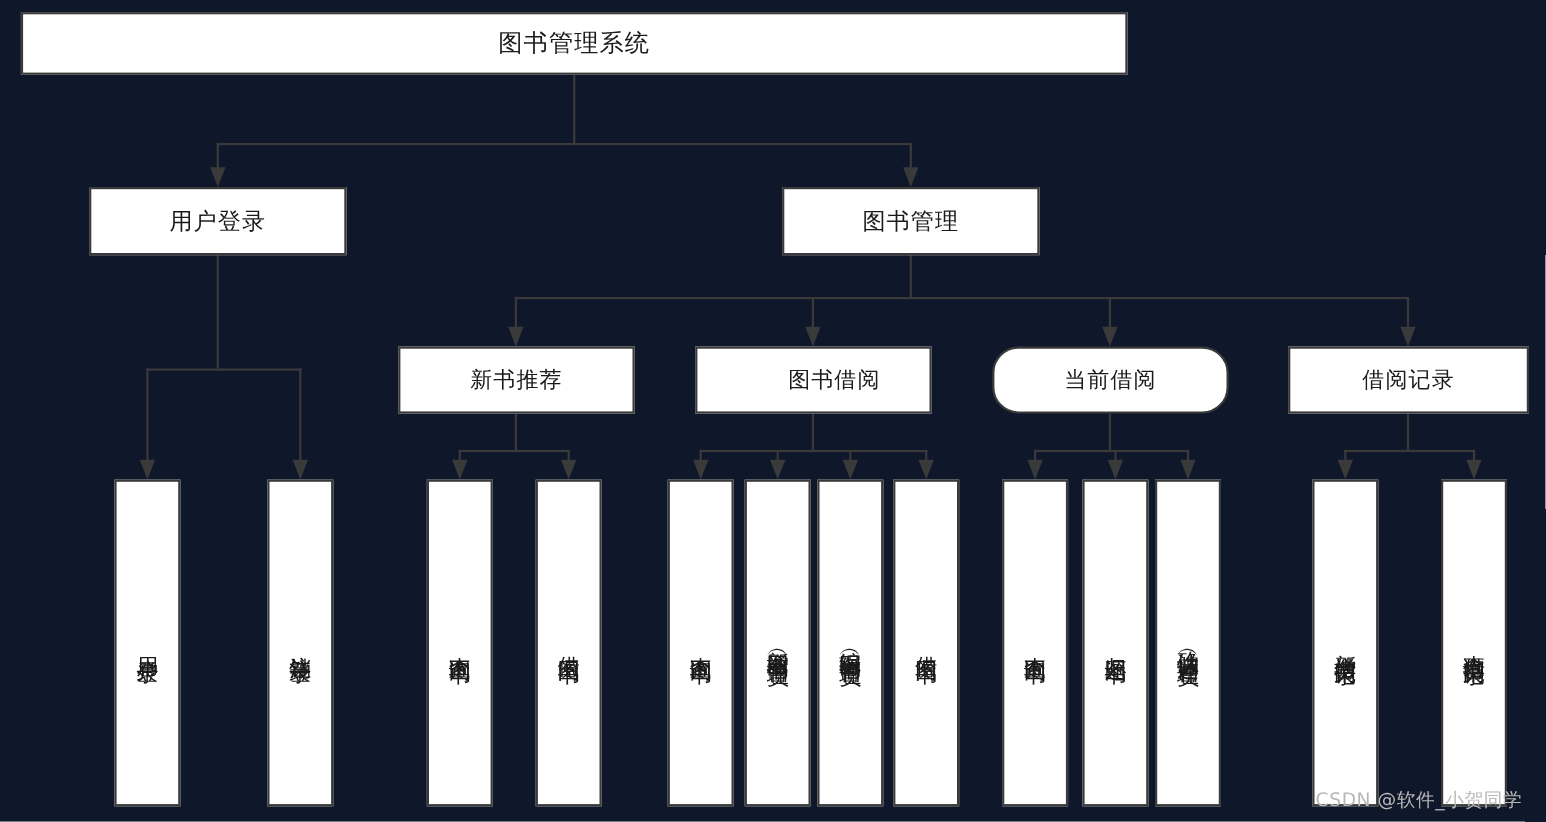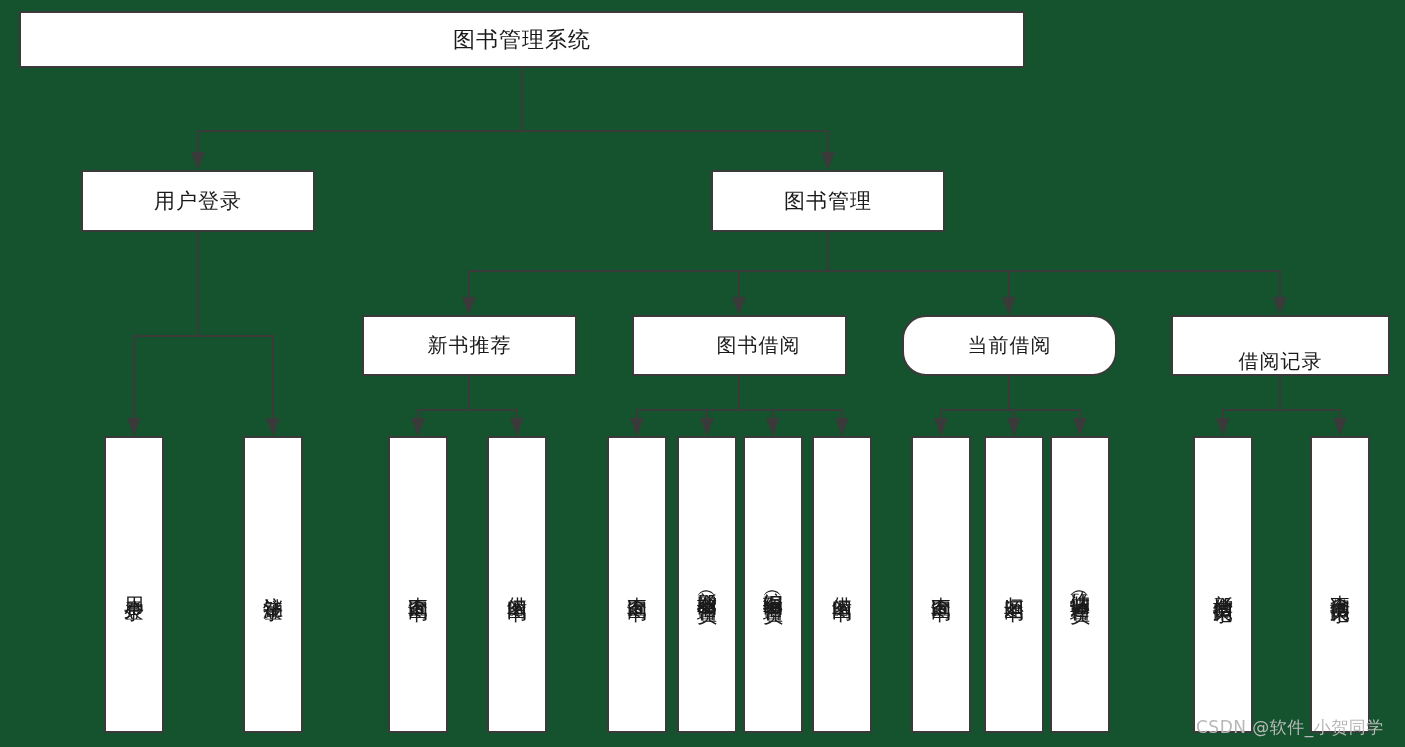--- a/index.html
+++ b/index.html
@@ -7,21 +7,21 @@
     padding: 0;
     background: #ffffff;
   }
   body {
     font-family: "DejaVu Sans", "Liberation Sans", sans-serif;
   }
   #canvas {
     position: relative;
     width: 1405px;
     height: 747px;
-    background: #14532d;
+    background: #0f172a;
     overflow: hidden;
   }
   .node {
     position: absolute;
     box-sizing: border-box;
     background: #ffffff;
     border: 2px solid #3a3a3a;
     display: flex;
     align-items: center;
     justify-content: center;
@@ -138,21 +138,21 @@
     </div>
     <div class="node l3" style="left: 362px; top: 315px; width: 215px; height: 61px; text-align: center;">
       <span class="label">新书推荐</span>
     </div>
     <div class="node l3" style="left: 632px; top: 315px; width: 215px; height: 61px; padding-left: 38px;">
       <span class="label">图书借阅</span>
     </div>
     <div class="node l3" style="left: 902px; top: 315px; width: 215px; height: 61px; border-radius: 24px;">
       <span class="label">当前借阅</span>
     </div>
-    <div class="node l3" style="left: 1171px; top: 315px; width: 219px; height: 61px; align-items: flex-end;">
+    <div class="node l3" style="left: 1171px; top: 315px; width: 219px; height: 61px;">
       <span class="label">借阅记录</span>
     </div>
     <div class="node leaf" style="left: 104px; top: 436px; width: 60px; height: 297px;">
       <span class="label">用户登录</span>
     </div>
     <div class="node leaf" style="left: 243px; top: 436px; width: 60px; height: 297px;">
       <span class="label">注销登录</span>
     </div>
     <div class="node leaf" style="left: 388px; top: 436px; width: 60px; height: 297px;">
       <span class="label">查询图书</span>

